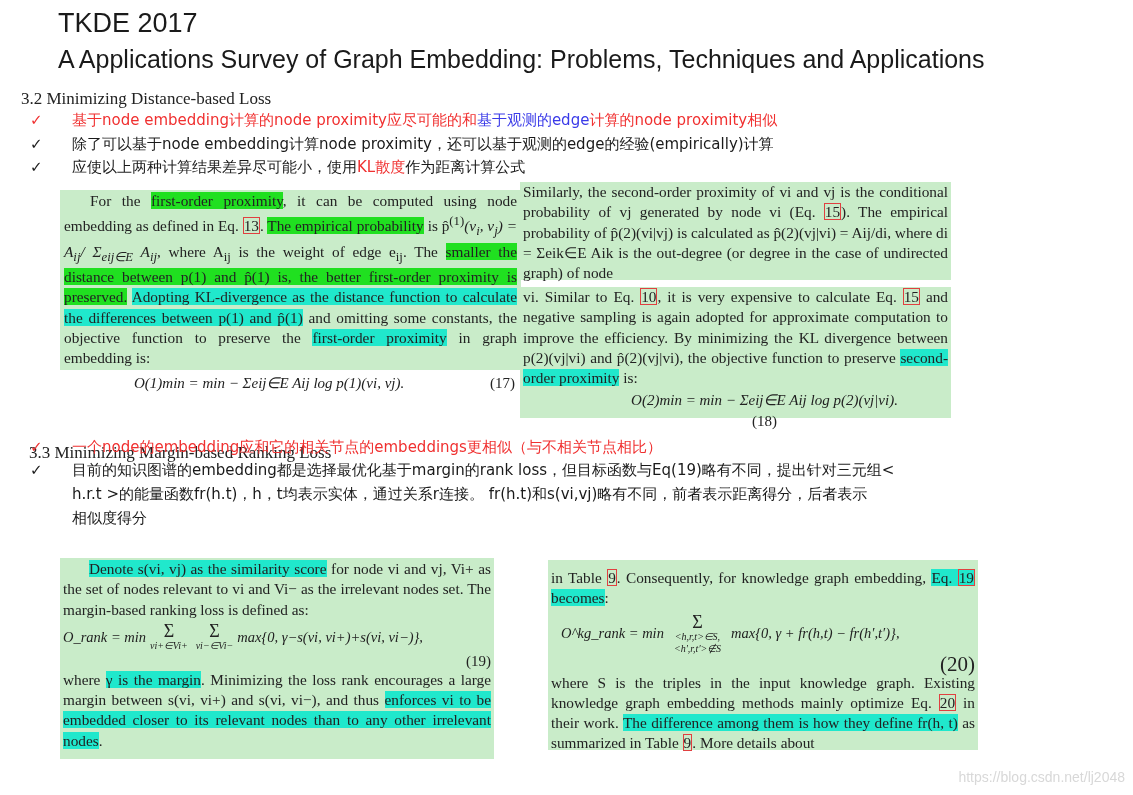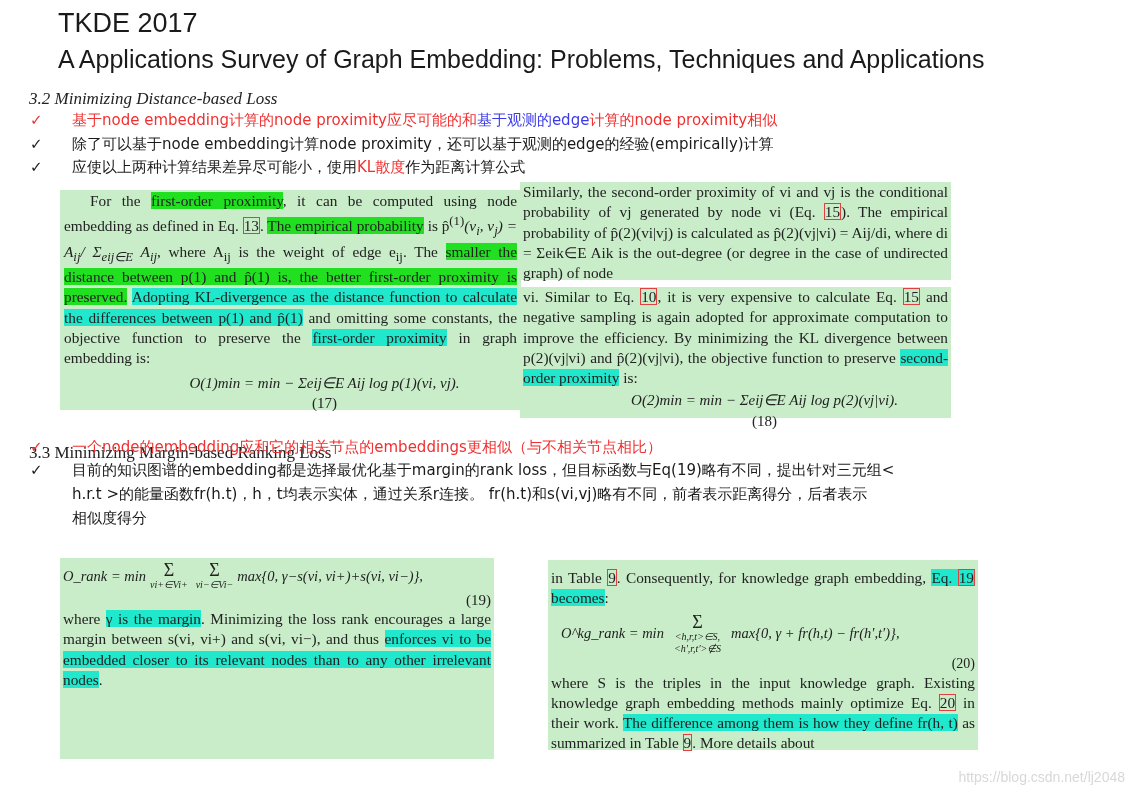--- a/index.html
+++ b/index.html
@@ -28,45 +28,45 @@
   .sumwrap{display:inline-flex;flex-direction:column;align-items:center;vertical-align:middle;line-height:12px;margin:0 4px;}
   .sumwrap .sig{font-size:18px;line-height:18px;}
   .sumwrap .sub{font-size:10px;font-style:italic;white-space:nowrap;}
 </style>
 </head>
 <body>
 
 <div class="abs title1">TKDE 2017</div>
 <div class="abs title2">A Applications Survey of Graph Embedding: Problems, Techniques and Applications</div>
 
-<div class="abs sec" style="left:29px;top:89px;font-style:italic;">3.2 Minimizing  Distance-based Loss</div>
+<div class="abs sec" style="left:21px;top:89px;">3.2 Minimizing  Distance-based Loss</div>
 
 <div class="abs bullet" style="left:30px;top:109px;width:1080px;height:23px;">
   <span class="chk red">✓</span>
   <span class="txt">
     <span class="red">基于node embedding计算的node proximity应尽可能的和</span><span class="blue">基于观测的edge</span><span class="red">计算的node proximity相似</span>
   </span>
 </div>
 <div class="abs bullet" style="left:30px;top:133px;width:1080px;height:23px;">
   <span class="chk black">✓</span>
   <span class="txt black">除了可以基于node embedding计算node proximity，还可以基于观测的edge的经验(empirically)计算</span>
 </div>
 <div class="abs bullet" style="left:30px;top:156px;width:1080px;height:23px;">
   <span class="chk black">✓</span>
   <span class="txt">
     <span class="black">应使以上两种计算结果差异尽可能小，使用</span><span class="red">KL散度</span><span class="black">作为距离计算公式</span>
   </span>
 </div>
 
-<div class="abs paper" style="left:60px;top:190px;width:461px;height:220px;padding:1px 4px 0 4px;">
+<div class="abs paper" style="left:60px;top:190px;width:461px;height:180px;padding:1px 4px 0 4px;">
   <p class="indent">
     <span>For the </span><span class="hg">first-order proximity</span><span>, it can be computed using node embedding as defined in Eq. </span><span class="ref">13</span><span>. </span><span class="hg">The empirical probability</span><span> is p̂</span><sup>(1)</sup><i><span>(v</span><sub>i</sub><span>, v</span><sub>j</sub><span>) = A</span><sub>ij</sub><span>/ Σ</span><sub>eij∈E</sub><span> A</span><sub>ij</sub></i><span>, where A</span><sub>ij</sub><span> is the weight of edge e</span><sub>ij</sub><span>. The </span><span class="hg">smaller the distance between p(1) and p̂(1) is, the better first-order proximity is preserved.</span>
     <span class="hc">Adopting KL-divergence as the distance function to calculate the differences between p(1) and p̂(1)</span><span> and omitting some constants, the objective function to preserve the </span><span class="hc">first-order proximity</span><span> in graph embedding is:</span>
   </p>
-  <div class="eq" style="padding:4px 2px 0 70px;flex-direction:column;">
+  <div class="eq" style="padding:4px 2px 0 70px;">
     <span class="m">O(1)min = min − Σeij∈E Aij log p(1)(vi, vj).</span>
     <span class="eqnum">(17)</span>
   </div>
 </div>
 
 <div class="abs paper" style="left:520px;top:182px;width:431px;height:98px;padding:0 3px;">
   <p>
     <span>Similarly, the second-order proximity of vi and vj is the conditional probability of vj generated by node vi (Eq. </span><span class="ref">15</span><span>). The empirical probability of p̂(2)(vi|vj) is calculated as p̂(2)(vj|vi) = Aij/di, where di = Σeik∈E Aik is the out-degree (or degree in the case of undirected graph) of node</span>
   </p>
 </div>
@@ -88,20 +88,23 @@
   <span class="txt red">一个node的embedding应和它的相关节点的embeddings更相似（与不相关节点相比）</span>
 </div>
 <div class="abs bullet" style="left:30px;top:459px;width:1080px;height:72px;">
   <span class="chk black">✓</span>
   <span class="txt black" style="top:0;">目前的知识图谱的embedding都是选择最优化基于margin的rank loss，但目标函数与Eq(19)略有不同，提出针对三元组&lt;</span>
   <span class="txt black" style="top:24px;">h.r.t &gt;的能量函数fr(h.t)，h，t均表示实体，通过关系r连接。 fr(h.t)和s(vi,vj)略有不同，前者表示距离得分，后者表示</span>
   <span class="txt black" style="top:48px;">相似度得分</span>
 </div>
 
 <div class="abs paper" style="left:60px;top:558px;width:434px;height:201px;padding:1px 3px 0 3px;">
+  <p class="indent">
+    <span class="hc">Denote s(vi, vj) as the similarity score</span><span> for node vi and vj, Vi+ as the set of nodes relevant to vi and Vi− as the irrelevant nodes set. The margin-based ranking loss is defined as:</span>
+  </p>
   <div class="eq" style="justify-content:flex-start;padding-top:2px;font-size:14.5px;">
     <span class="m">O_rank = min</span>
     <span class="sumwrap">
         <span class="sig">Σ</span>
         <span class="sub">vi+∈Vi+</span>
       </span>
     <span class="sumwrap">
         <span class="sig">Σ</span>
         <span class="sub">vi−∈Vi−</span>
       </span>
@@ -119,19 +122,19 @@
   </p>
   <div class="eq" style="justify-content:flex-start;padding:4px 0 0 10px;font-size:14.5px;">
     <span class="m">O^kg_rank = min</span>
     <span class="sumwrap" style="margin:0 10px;">
         <span class="sig">Σ</span>
         <span class="sub">&lt;h,r,t&gt;∈S,</span>
         <span class="sub">&lt;h′,r,t′&gt;∉S</span>
       </span>
     <span class="m">max{0, γ + fr(h,t) − fr(h′,t′)},</span>
   </div>
-  <div class="eqnum" style="font-size:14px;line-height:18px;">(20)</div>
+  <div class="eqnum" style="font-size:21px;line-height:18px;">(20)</div>
   <p>
     <span>where S is the triples in the input knowledge graph. Existing knowledge graph embedding methods mainly optimize Eq. </span><span class="ref">20</span><span> in their work. </span><span class="hc">The difference among them is how they define fr(h, t)</span><span> as summarized in Table </span><span class="ref">9</span><span>. More details about</span>
   </p>
 </div>
 
 <div class="abs watermark">https://blog.csdn.net/lj2048</div>
 
 </body></html>

